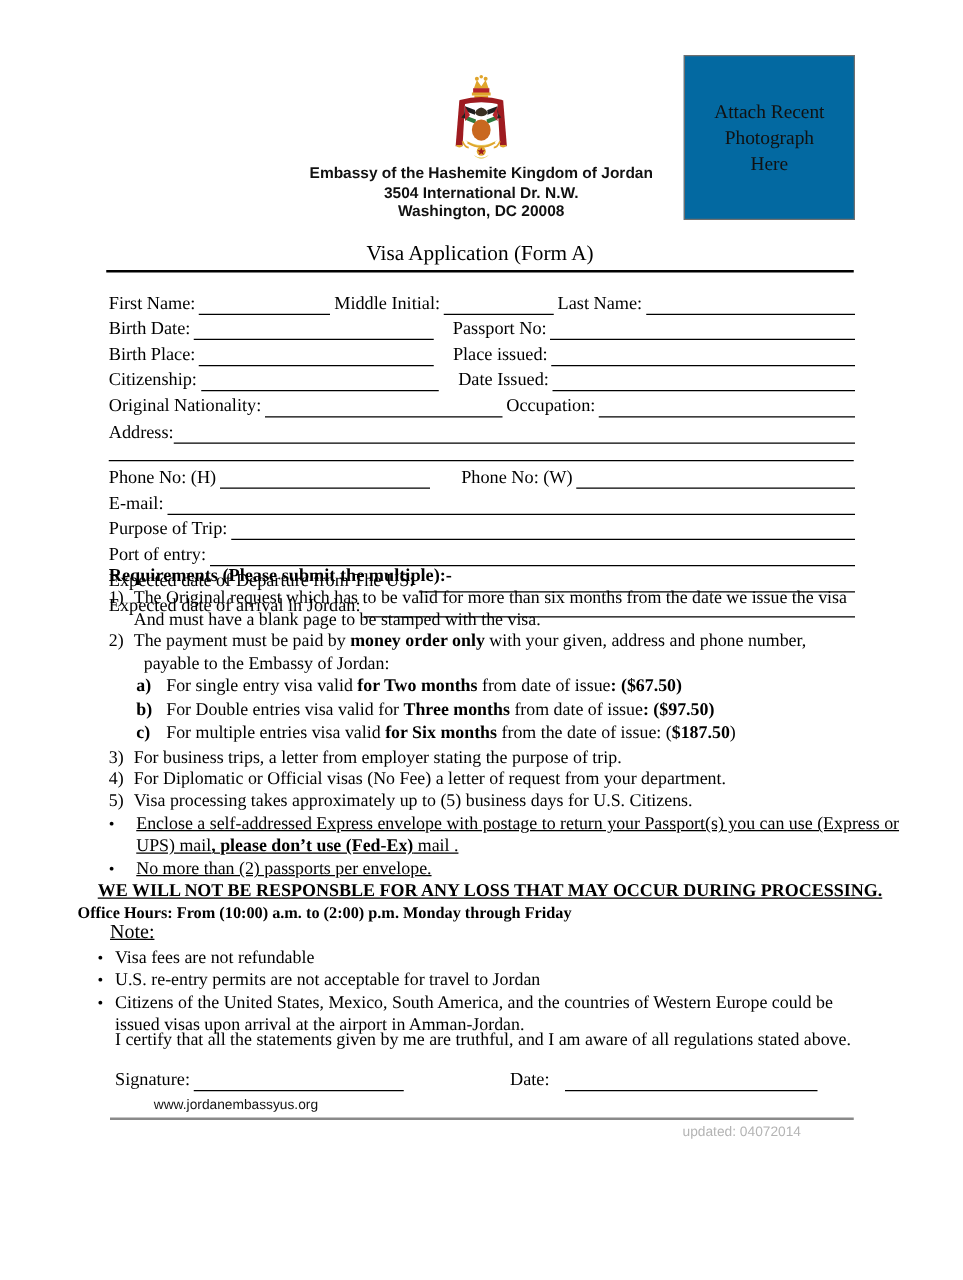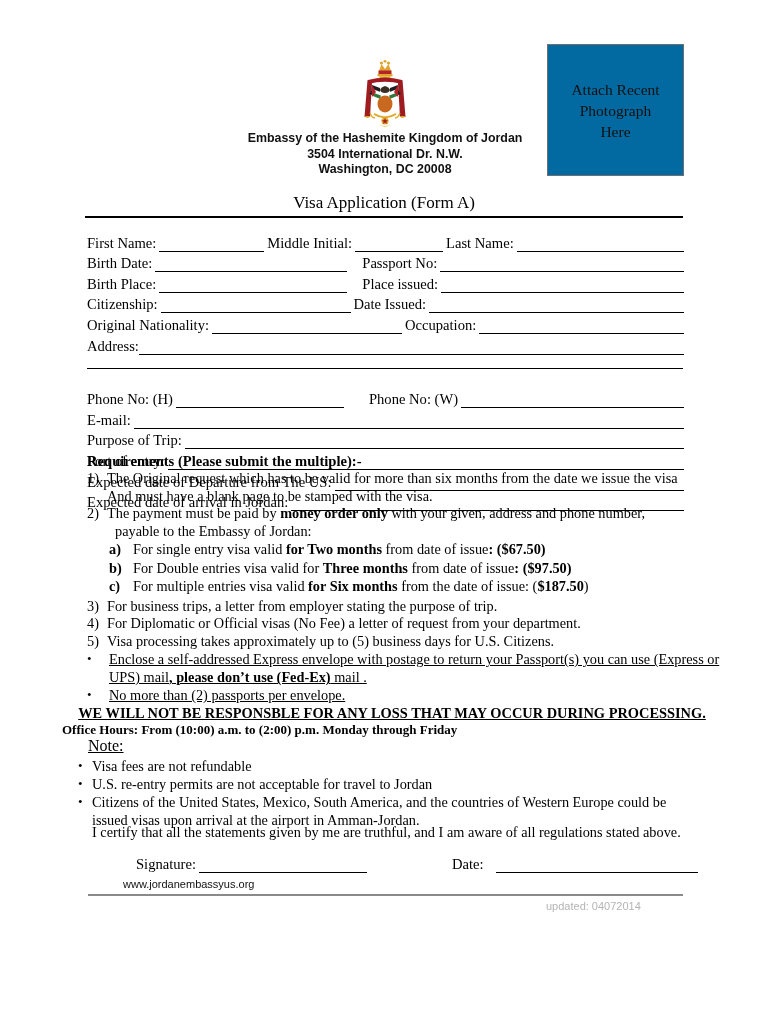--- a/index.html
+++ b/index.html
@@ -87,21 +87,21 @@
     position:absolute;left:88px;top:737px;font-size:16px;text-decoration:underline;
   }
   .note-list{position:absolute;left:78px;top:757px;width:620px;font-size:14.3px;}
   .note-list .bulrow .bul{flex:0 0 14px;}
   .nl-cont{margin-left:14px;line-height:18.4px;}
 
   .certify{position:absolute;left:92px;top:823px;width:620px;font-size:14.3px;line-height:18px;}
 
   
   .sig{position:absolute;left:92px;top:856px;width:600px;font-size:14.6px;}
-  .sig-row{display:flex;align-items:flex-end;white-space:nowrap;margin-left:44px;}
+  .sig-row{display:flex;align-items:flex-end;white-space:nowrap;}
   .sig-gap{flex:0 0 82px;}
 
   
   .foot-rule{
     position:absolute;left:88px;top:894px;width:595px;height:0;
     border-top:2px solid #8a8a8a;
   }
   .footer{
     position:absolute;left:88px;top:874px;width:600px;height:20px;
     font-family:"Liberation Sans","DejaVu Sans",sans-serif;font-size:11px;
@@ -203,39 +203,39 @@
     <div class="frow">
       <span class="lbl">Birth Place:</span>
       <span class="ln" style="width:188px"></span>
       <span class="lbl" style="margin-left:12px">Place issued:</span>
       <span class="ln grow"></span>
     </div>
 
     <div class="frow">
       <span class="lbl">Citizenship:</span>
       <span class="ln" style="width:190px"></span>
-      <span class="lbl" style="">Date Issued:</span>
+      <span class="lbl" style="margin-left:13px">Date Issued:</span>
       <span class="ln grow"></span>
     </div>
 
     <div class="frow">
       <span class="lbl">Original Nationality:</span>
       <span class="ln" style="width:190px"></span>
       <span class="lbl">Occupation:</span>
       <span class="ln grow"></span>
     </div>
 
     <div class="frow">
       <span class="lbl">Address:</span>
       <span class="ln grow" style="margin-left:0"></span>
     </div>
 
     <div class="blankline"></div>
 
-    <div class="frow" style="margin-top:19px">
+    <div class="frow" style="margin-top:2px">
       <span class="lbl">Phone No: (H)</span>
       <span class="ln" style="width:168px"></span>
       <span class="lbl" style="margin-left:22px">Phone No: (W)</span>
       <span class="ln grow"></span>
     </div>
 
     <div class="frow">
       <span class="lbl">E-mail:</span>
       <span class="ln grow"></span>
     </div>

